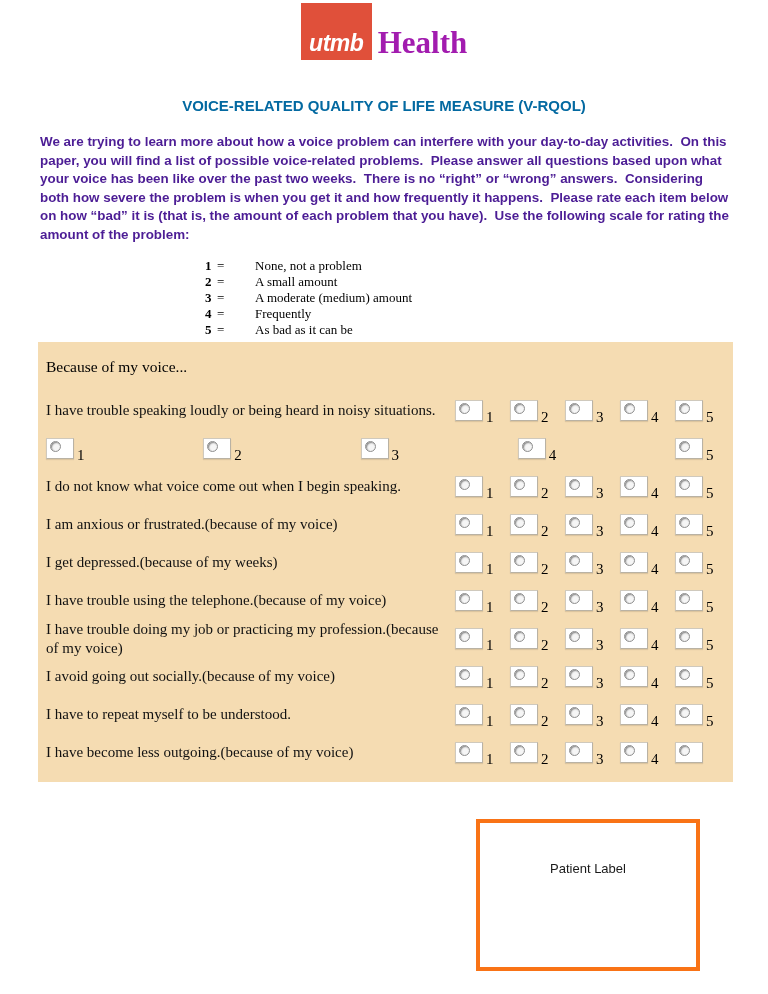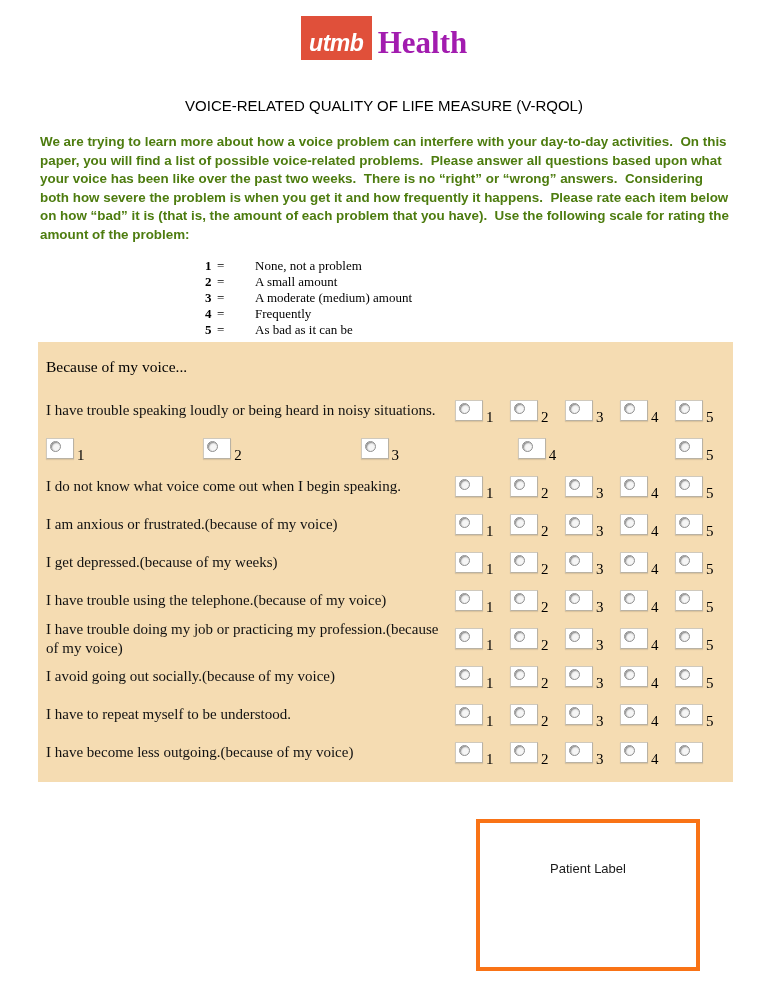--- a/index.html
+++ b/index.html
@@ -12,51 +12,51 @@
     overflow:hidden;
   }
 
   
   .logo-wrap {
     display:flex; justify-content:center; align-items:flex-end;
     padding-top:15px; height:60px;
   }
   .logo-box {
     background:#E0503A;
-    width:71px; height:44px;
+    width:71px; height:57px;
     display:flex; align-items:flex-end; justify-content:center;
     padding-bottom:5px;
   }
   .logo-utmb {
     color:#fff; font-style:italic; font-weight:bold;
     font-family:"Liberation Sans", sans-serif;
     font-size:23px; line-height:1; letter-spacing:-0.5px;
   }
   .logo-health {
     color:#6a6a6a;
     font-family:"Liberation Serif", serif;
     font-size:31px; line-height:1;
     margin-left:6px; margin-bottom:2px;
   }
 
   
   .page-title {
     text-align:center;
-    font-size:15px; font-weight:normal;
+    font-size:15px; font-weight:bold;
     margin-top:37px;
-    color:#000000;
+    color:#0369a1;
   }
 
   
   .intro {
     margin:19px 37px 0 40px;
     width:695px;
     font-size:13.4px; font-weight:bold;
     line-height:18.6px;
-    color:#4d7c0f;
+    color:#4c1d95;
     white-space:pre-wrap;
   }
 
   
   .scale {
     margin:13px 0 0 205px;
     font-family:"Liberation Serif", serif;
     font-size:13px;
   }
   .scale-row { display:flex; line-height:16px; }

